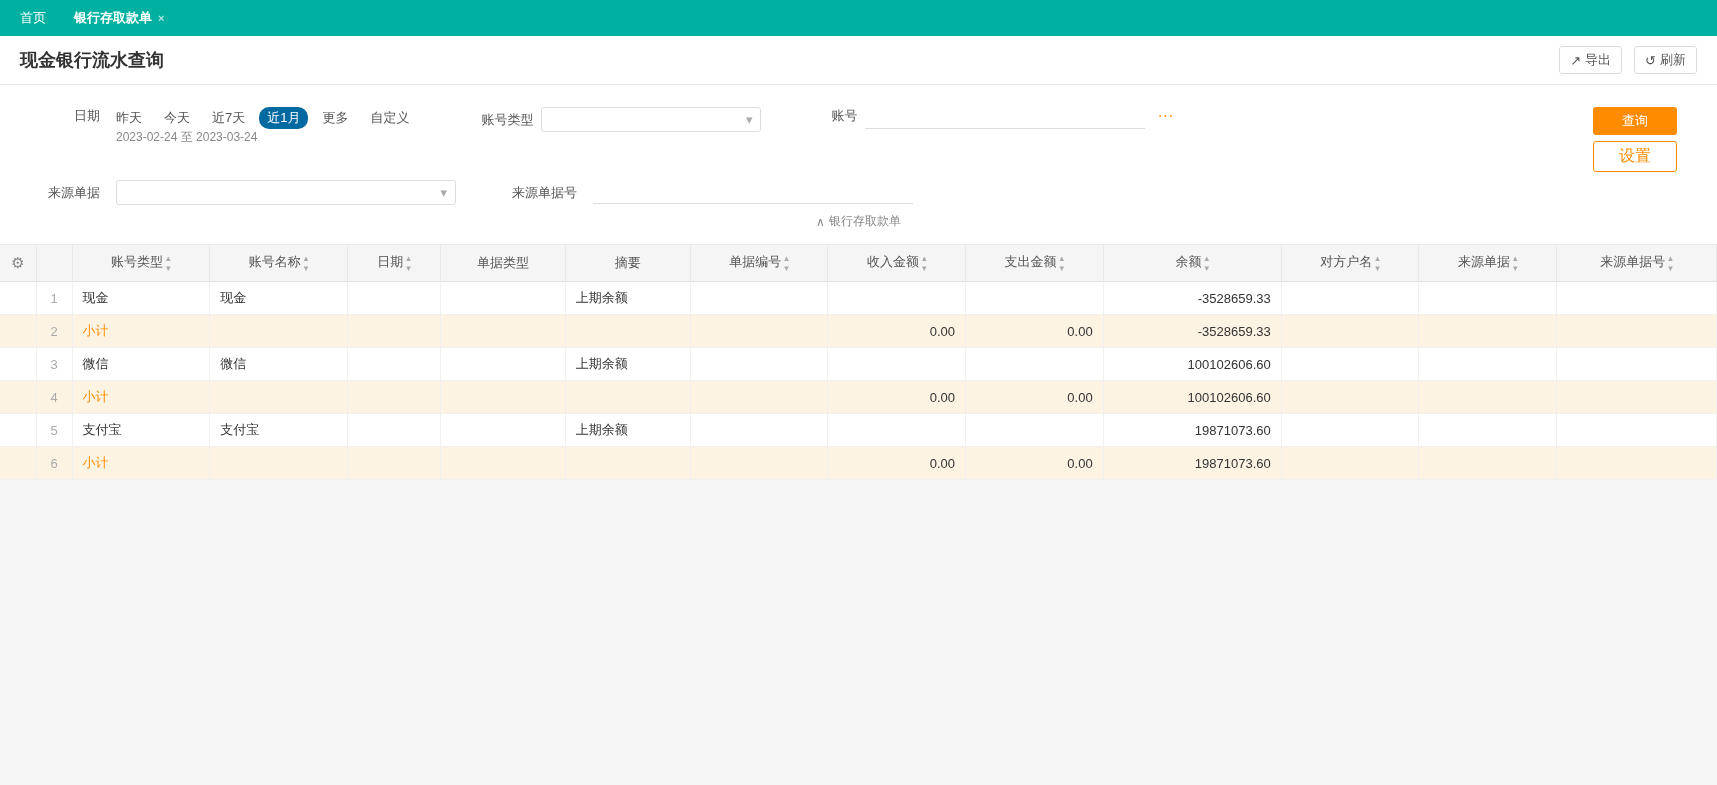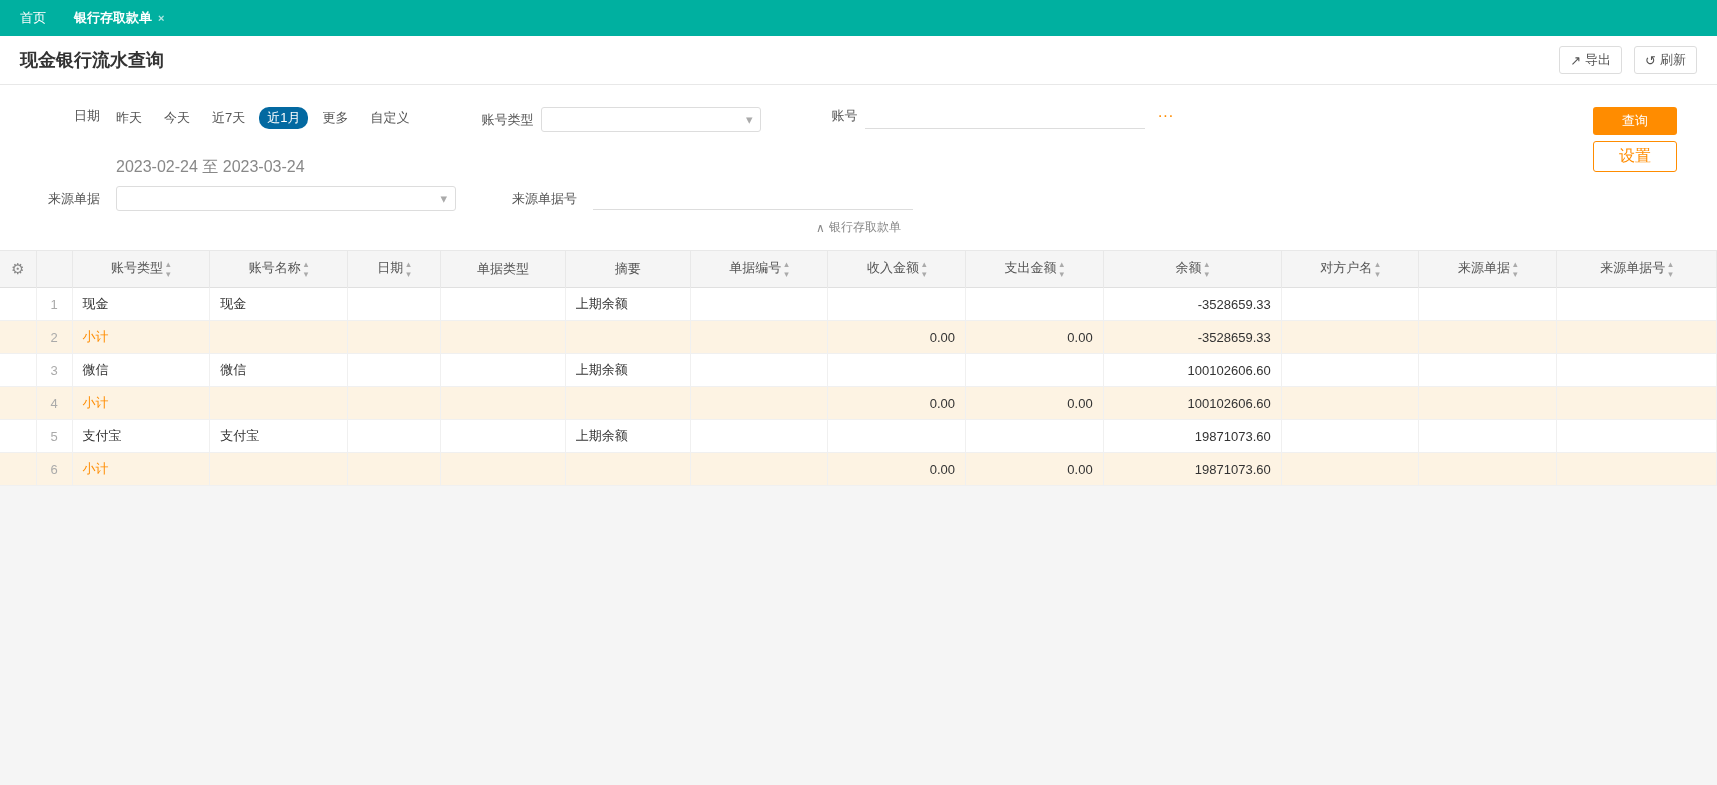--- a/index.html
+++ b/index.html
@@ -98,24 +98,23 @@
       cursor: pointer;
       font-size: 13px;
       color: #555;
     }
     .date-opt.active {
       background: #0369a1;
       color: #fff;
       border-radius: 10px;
     }
     .date-range {
-      font-size: 16px;
+      font-size: 12px;
       color: #888;
       margin-left: 8px;
-      margin-top: 28px;
     }
     .filter-select {
       display: flex;
       align-items: center;
       border: 1px solid #ddd;
       border-radius: 3px;
       padding: 4px 8px;
       min-width: 200px;
       background: #fff;
       cursor: pointer;

